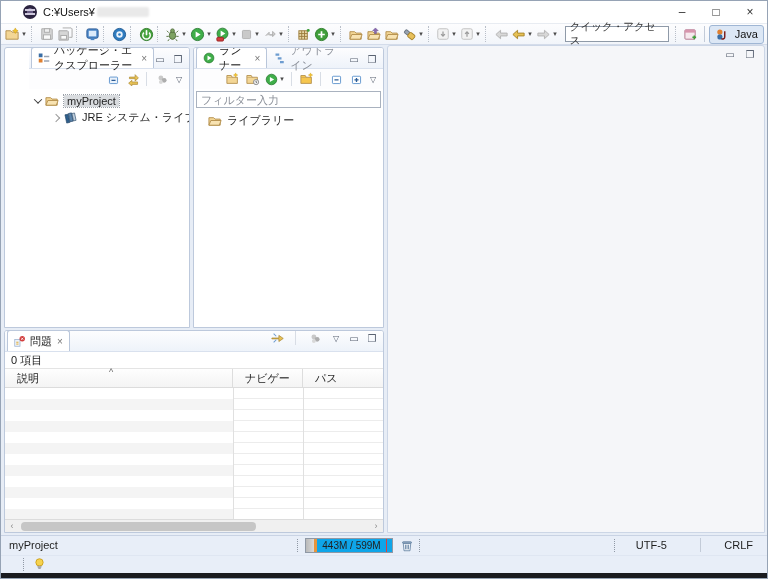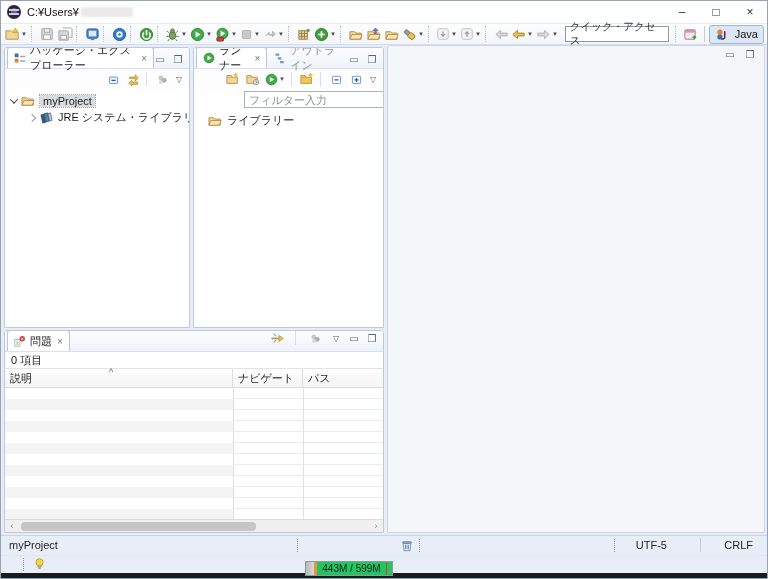--- a/index.html
+++ b/index.html
@@ -1,21 +1,21 @@
 <!DOCTYPE html>
 <html><head>
 <meta charset="utf-8">
 <style>
   * { margin:0; padding:0; box-sizing:border-box; }
   html,body { width:768px; height:579px; }
   body { font-family:"Liberation Sans","DejaVu Sans",sans-serif; font-size:11px; color:#1e1e1e; background:#fff; overflow:hidden; }
   .window { width:768px; height:579px; border:1px solid #96a3b5; display:flex; flex-direction:column; background:#fff; }
 
   
-  .titlebar { height:22px; display:flex; align-items:center; background:#fff; padding-left:6px; flex:0 0 auto; }
+  .titlebar { height:22px; display:flex; align-items:center; background:#fff; padding-left:22px; flex:0 0 auto; }
   .titlebar .apptitle { margin-left:6px; font-size:11px; color:#111; display:flex; align-items:center; }
   .redacted { display:inline-block; width:52px; height:10px; background:#e9e9e9; border-radius:2px; margin:0 2px; filter:blur(1px); }
   .wincontrols { margin-left:auto; display:flex; height:100%; }
   .wincontrols .wc { width:34px; height:22px; display:flex; align-items:center; justify-content:center; font-size:12px; color:#333; }
   .eclipse-logo { width:14px; height:14px; border-radius:50%; background:radial-gradient(circle at 50% 45%, #6b5f86 0 30%, #2c2440 31% 100%); position:relative; overflow:hidden; }
   .eclipse-logo:before { content:""; position:absolute; left:2px; right:2px; top:4px; height:2px; background:#cfc9dd; box-shadow:0 4px 0 #cfc9dd; }
 
   
   .menubar { height:18px; display:flex; align-items:center; padding-left:6px; background:#fff; gap:0; flex:0 0 auto; }
   .menuitem { padding:2px 7px; color:#1e1e1e; cursor:default; }
@@ -50,27 +50,27 @@
   .tree { padding-top:3px; }
   .trow { display:flex; align-items:center; height:17px; gap:4px; padding-left:6px; white-space:nowrap; }
   .trow .lbl { font-size:11px; }
   .sel { background:#d9dcdf; outline:1px dotted #9aa0a8; display:inline-flex; padding:0 3px; }
   .cv { width:6px; height:6px; border-right:1.4px solid #3c3c3c; border-bottom:1.4px solid #3c3c3c; transform:rotate(45deg) translate(-1px,-1px); display:inline-block; flex:0 0 auto; }
   .cv.right { transform:rotate(-45deg); border-color:#9a9a9a; }
   .indent { width:14px; flex:0 0 auto; }
 
   
   .filterbox { margin:2px 2px 4px 2px; }
-  .filterbox input { width:100%; height:17px; border:1px solid #a9b2bf; font-size:11px; padding:0 4px; font-family:inherit; color:#222;margin-left:48px; }
+  .filterbox input { width:100%; height:17px; border:1px solid #a9b2bf; font-size:11px; padding:0 4px; font-family:inherit; color:#222; }
   .filterbox input::placeholder { color:#8a8f98; }
 
   
   .zeroitems { height:17px; line-height:17px; padding-left:6px; border-bottom:1px solid #e4e4e4; background:#fff; color:#222; }
   .gridhead { position:relative; height:19px; border-bottom:1px solid #dcdcdc; background:linear-gradient(#fefefe,#f4f4f4); display:flex; }
-  .gh { padding:2px 5px; color:#222; position:relative; }
+  .gh { padding:2px 12px; color:#222; position:relative; }
   .gh1 { width:228px; border-right:1px solid #ddd; }
   .gh2 { width:70px; border-right:1px solid #ddd; }
   .gh3 { flex:1; }
   .sortmark { position:absolute; left:104px; top:-2px; font-size:9px; color:#666; }
   .gridbody { position:absolute; left:0; right:0; top:57px; bottom:13px; background:
       repeating-linear-gradient(to bottom, #ffffff 0 11px, #f4f4f4 11px 22px);
   }
   .gridbody .colmask { position:absolute; left:228px; right:0; top:0; bottom:0; background:
       repeating-linear-gradient(to bottom, rgba(255,255,255,0) 0 10px, #ececec 10px 11px, #ffffff 11px 21px, #ececec 21px 22px);
       background-color:#fff; }
@@ -82,21 +82,21 @@
   
   .editor-area { position:absolute; left:386px; top:0px; right:2px; bottom:2px; background:#f5f6f9; border:1px solid #ccd6e6; border-radius:3px 3px 0 0; }
   .ed-minmax { position:absolute; top:3px; right:8px; display:flex; gap:8px; color:#5a6372; font-size:10px; }
 
   
   .statusbar { flex:0 0 auto; background:#e8eef8; border-top:1px solid #c9d3e4; }
   .sbrow1 { height:19px; position:relative; }
   .sbrow2 { height:18px; position:relative; border-top:1px solid #dfe6f2; }
   .sb-project { position:absolute; left:8px; top:3px; color:#1e1e1e; }
   .sb-dots { position:absolute; top:3px; width:3px; height:13px; border-left:1px dotted #8f98a5; }
-  .heap { position:absolute; left:304px; top:2px; width:88px; height:15px; border:1px solid #8f98a5; background:#22c55e; display:flex; align-items:center;margin-top:23px; }
+  .heap { position:absolute; left:304px; top:2px; width:88px; height:15px; border:1px solid #8f98a5; background:#0ea5e9; display:flex; align-items:center; }
   .heap-bar { width:11px; height:100%; background:linear-gradient(to right,#b9b9b9,#d9d9d9); border-right:3px solid #e8953c; flex:0 0 auto; }
   .heap-text { flex:1; text-align:center; font-size:10px; color:#222; }
   .heap-mark { width:1px; height:100%; background:#d84040; margin-right:5px; }
   .trashbtn { position:absolute; left:398px; top:2px; width:16px; height:15px; display:flex; align-items:center; justify-content:center; }
   .sb-utf { position:absolute; right:100px; top:3px; color:#1e1e1e; }
   .sb-crlf { position:absolute; right:14px; top:3px; color:#1e1e1e; }
   .sb-vline { position:absolute; right:66px; top:2px; width:1px; height:14px; background:#c3cbd8; }
   .bulbbtn { position:absolute; left:30px; top:1px; width:16px; height:16px; }
 
   .bottomstrip { flex:0 0 auto; height:5px; background:#1a1b1f; }
@@ -348,21 +348,21 @@
               <path d="M12 4v7a2.5 2.5 0 0 1-4 2" fill="none" stroke="#7a1f1f" stroke-width="1.8"></path>
             </svg>
         </span>
         <span>Java</span>
       </span>
     </span>
   </div>
 
   <div class="workbench">
 
-    <div class="panel" style="left:3px; top:2px; width:186px; height:281px;">
+    <div class="panel" style="left:3px; top:2px; width:186px; height:281px;padding-left:24px;">
       <div class="panel-tabs">
         <span class="vtab">
           <span class="ic">
             <svg width="12" height="12" viewBox="0 0 16 16">
                 <rect x="1" y="2" width="5" height="5" fill="#3a6ea5"></rect>
                 <rect x="1" y="9" width="5" height="5" fill="#e08030"></rect>
                 <rect x="8" y="5" width="7" height="2" fill="#9aa4b2"></rect>
                 <rect x="8" y="11" width="7" height="2" fill="#9aa4b2"></rect>
               </svg>
           </span>

